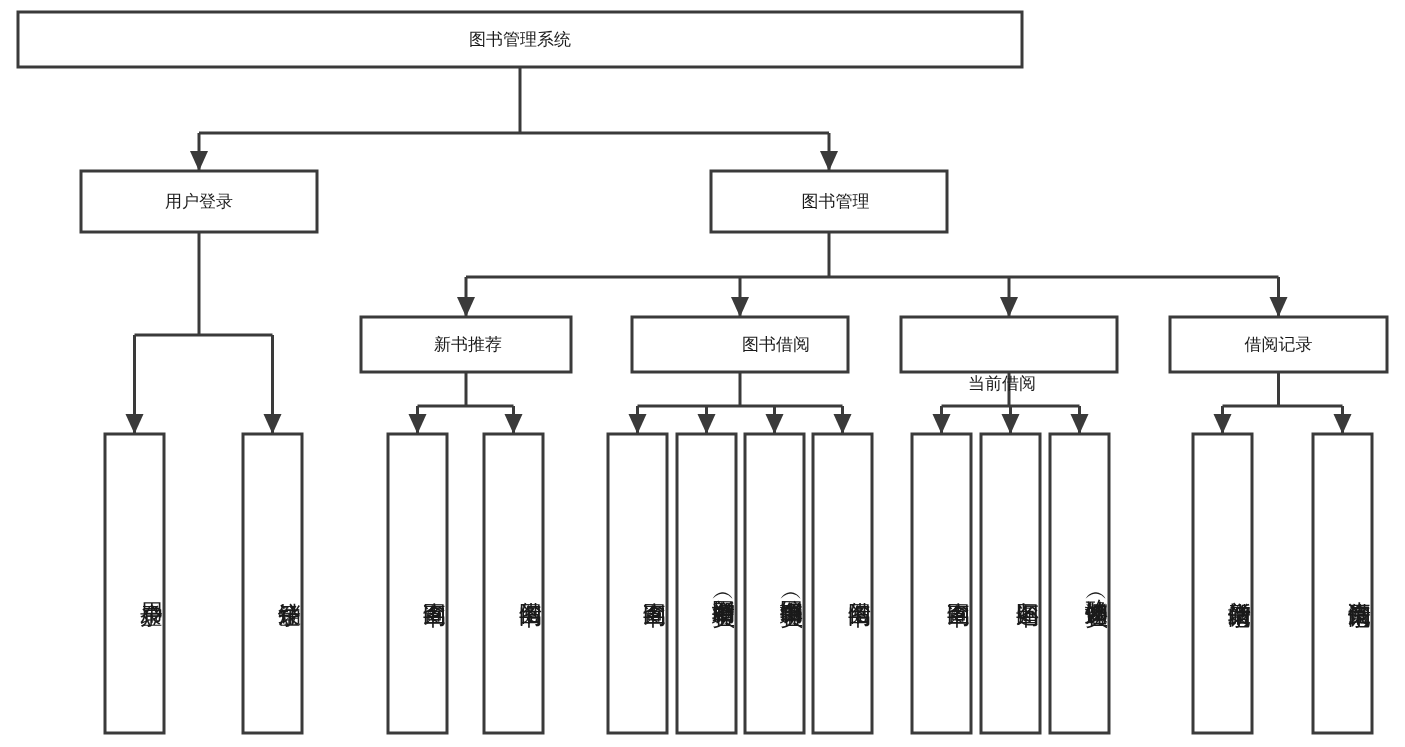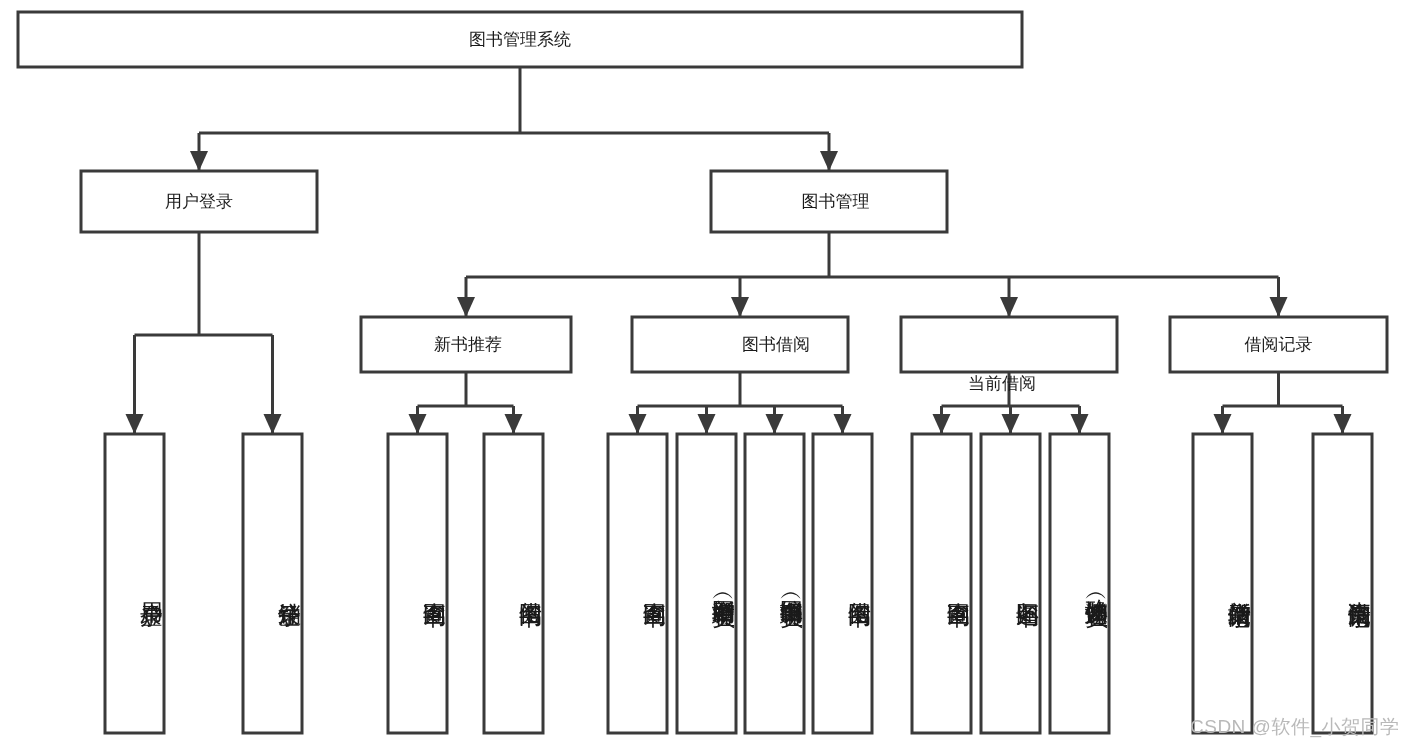--- a/index.html
+++ b/index.html
@@ -172,15 +172,14 @@
       <div class="node-label vertical" style="left: 677px; top: 434px; width: 59px; height: 299px;">新增图书（管理员）</div>
       <div class="node-label vertical" style="left: 745px; top: 434px; width: 59px; height: 299px;">编辑图书（管理员）</div>
       <div class="node-label vertical" style="left: 813px; top: 434px; width: 59px; height: 299px;">借阅图书</div>
       <div class="node-label vertical" style="left: 912px; top: 434px; width: 59px; height: 299px;">查询图书</div>
       <div class="node-label vertical" style="left: 981px; top: 434px; width: 59px; height: 299px;">归还图书</div>
       <div class="node-label vertical" style="left: 1050px; top: 434px; width: 59px; height: 299px;">确认归还（管理员）</div>
       <div class="node-label vertical" style="left: 1193px; top: 434px; width: 59px; height: 299px;">新增借阅记录</div>
       <div class="node-label vertical" style="left: 1313px; top: 434px; width: 59px; height: 299px;">查询借阅记录</div>
     </div>
 
-  <div class="watermark" style="left:1190px; top:714px;">CSDN @软件_小贺同学</div>
 
 </div>
 
 </body></html>

